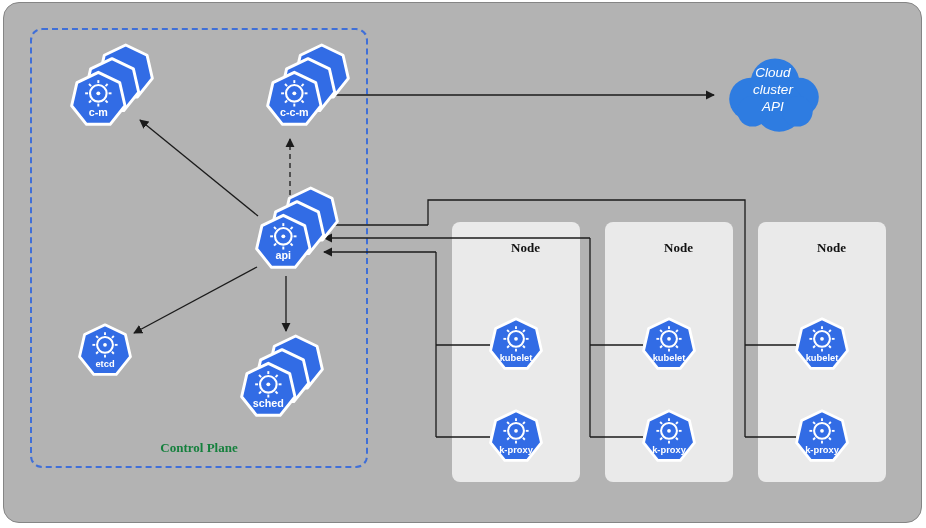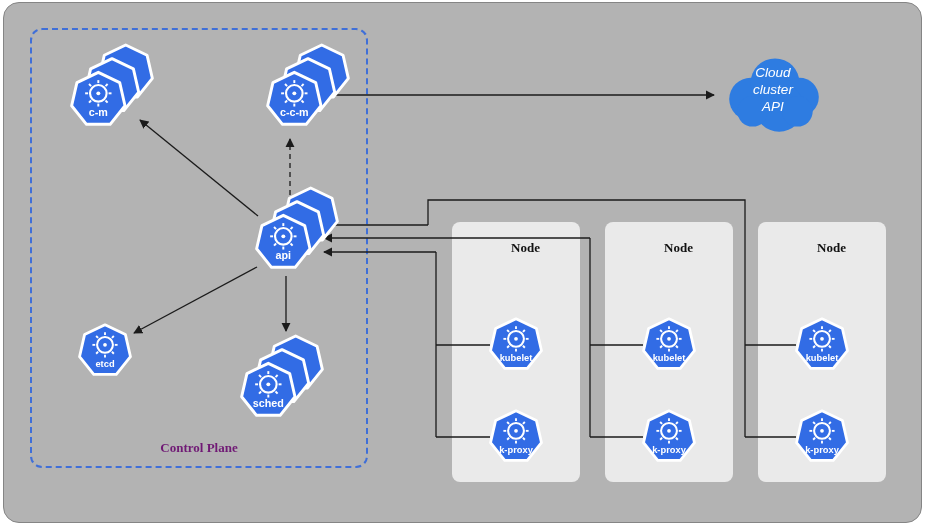--- a/index.html
+++ b/index.html
@@ -16,21 +16,21 @@
   .title {
     position:absolute; left:385px; top:14px; width:300px; text-align:center;
     font-family:"Liberation Serif", serif; font-weight:bold; font-size:19px; color:#ffffff;
   }
   .control-plane {
     position:absolute; left:30px; top:28px; width:338px; height:440px;
     border:2px dashed var(--cp-border); border-radius:12px;
   }
   .cp-label {
     position:absolute; left:0; bottom:10px; width:100%; text-align:center;
-    font-family:"Liberation Serif", serif; font-weight:bold; font-size:13px; color:#701a75;
+    font-family:"Liberation Serif", serif; font-weight:bold; font-size:13px; color:#15803d;
   }
   .node-box {
     position:absolute; top:222px; width:128px; height:260px;
     background:var(--node-bg); border-radius:8px;
   }
   .node-label {
     position:absolute; top:18px; left:0; width:100%; text-align:center;
     font-family:"Liberation Serif", serif; font-weight:bold; font-size:13px; color:#111111;padding-left:19px;
   }
   svg.k8s-icon { position:absolute; overflow:visible; }

